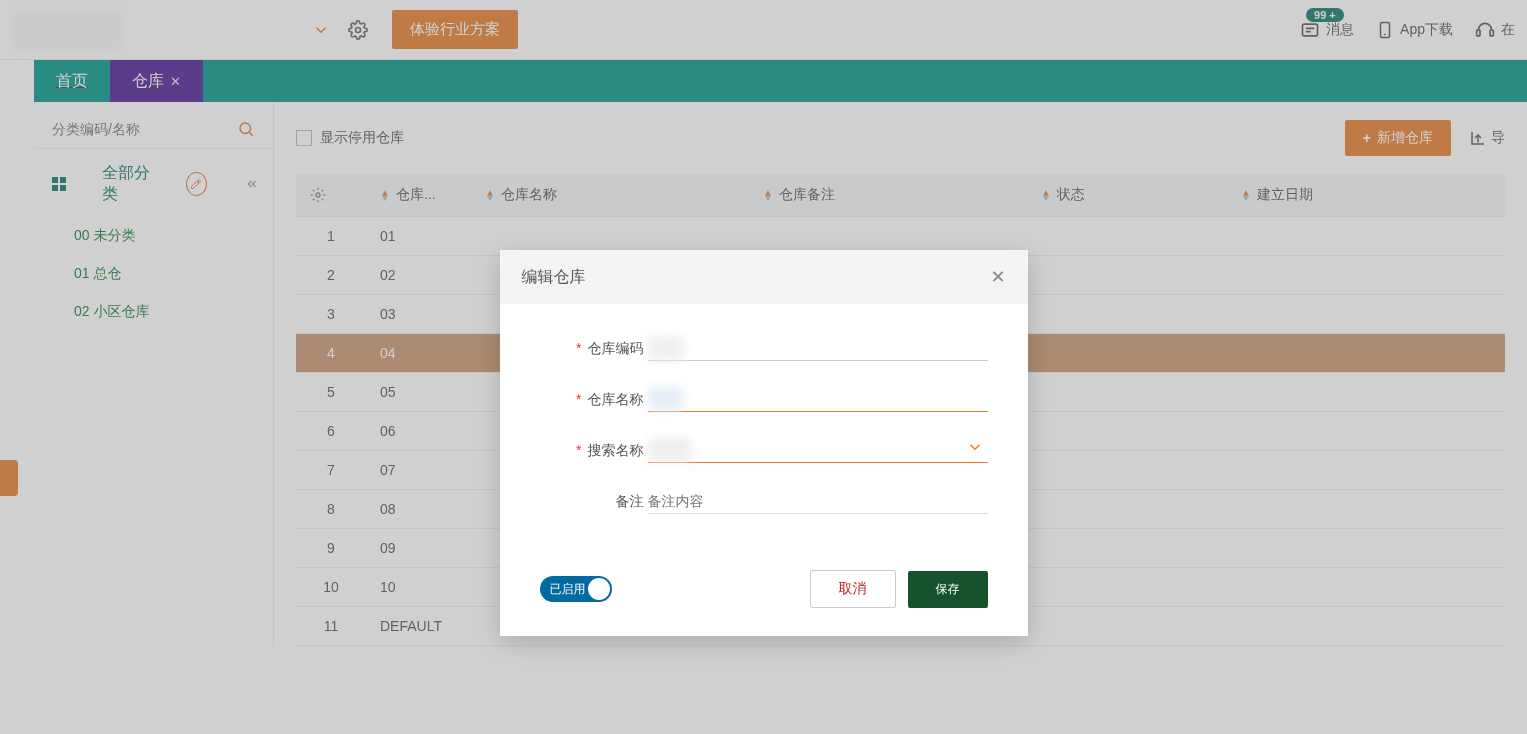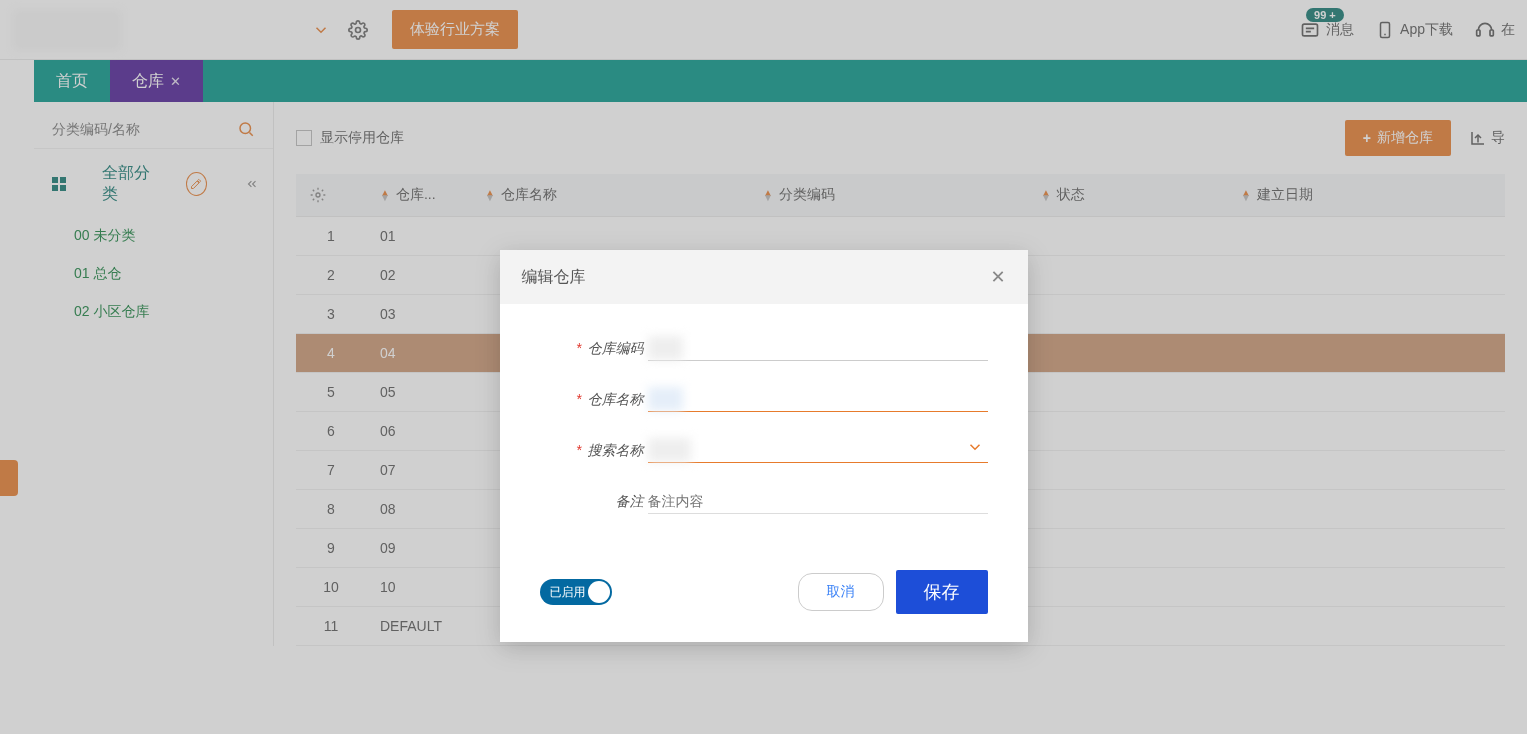--- a/index.html
+++ b/index.html
@@ -10,21 +10,21 @@
 .topbar .logo { width: 110px; height: 42px; background: #f7f7f7; border-radius: 2px; margin-right: 190px; filter: blur(4px); }
 .topbar .chev { color: #e77b2c; margin-right: 18px; cursor: pointer; }
 .topbar .gear { color: #666; margin-right: 24px; cursor: pointer; }
 .topbar .promo-btn { background: #e77b2c; color: #fff; border: none; padding: 10px 18px; font-size: 15px; border-radius: 2px; cursor: pointer; }
 .topbar .spacer { flex: 1; }
 .topbar .right-item { display: flex; align-items: center; color: #555; margin-left: 22px; cursor: pointer; position: relative; }
 .topbar .right-item .ico { margin-right: 6px; }
 .badge { position: absolute; top: -12px; left: 6px; background: #0f766e; color: #fff; font-size: 11px; padding: 1px 8px; border-radius: 10px; font-weight: 600; }
 
 
-.tabnav { background: #009688; height: 42px; display: flex; margin-left: 34px; }
+.tabnav { background: #009688; height: 42px; display: flex; margin-left: 34px; text-decoration: underline; }
 .tabnav .tab { padding: 0 22px; color: #fff; font-size: 16px; display: flex; align-items: center; cursor: pointer; }
 .tabnav .tab.active { background: #4c1d95; justify-content: space-between; }
 .tabnav .tab .close { font-size: 13px; margin-left: 6px; opacity: .85; }
 
 
 .main { display: flex; margin-left: 34px; height: calc(100% - 102px); }
 
 
 .sidebar { width: 240px; border-right: 1px solid #e8e8e8; padding: 12px 0 0 0; }
 .search-row { padding: 6px 18px 10px; display: flex; align-items: center; border-bottom: 1px solid #f0f0f0; position: relative; }
@@ -59,34 +59,34 @@
 th.col-idx, td.col-idx { width: 70px; text-align: center; }
 th.col-code, td.col-code { width: 105px; }
 
 
 .overlay { position: fixed; inset: 0; background: rgba(120,120,120,0.35); }
 .modal { position: fixed; left: 50%; top: 250px; transform: translateX(-50%); width: 528px; background: #fff; box-shadow: 0 6px 24px rgba(0,0,0,.18); }
 .modal-header { background: #f3f3f3; padding: 16px 22px; display: flex; align-items: center; color: #555; font-size: 16px; }
 .modal-header .close { margin-left: auto; cursor: pointer; color: #888; font-size: 18px; }
 .modal-body { padding: 32px 40px 12px 48px; }
 .frow { display: flex; align-items: center; margin-bottom: 26px; }
-.frow .lbl { width: 100px; text-align: right; color: #555; font-size: 14px; padding-right: 4px; font-style: italic; }
+.frow .lbl { width: 100px; text-align: right; color: #555; font-size: 14px; padding-right: 4px; }
 .frow .req { color: #e0372d; margin-right: 6px; }
 .frow .field { flex: 1; border-bottom: 1px solid #ccc; position: relative; }
 .frow .field.focused { border-bottom-color: #e77b2c; }
 .frow .field .val { display: inline-block; min-height: 22px; padding: 2px 0; color: #555; }
 .frow .field .blur { filter: blur(5px); background: #e5eef9; padding: 4px 12px; }
 .frow .field .dd-chev { position: absolute; right: 4px; top: 0; color: #e77b2c; }
 .frow input.notes { flex: 1; border: none; border-bottom: 1px solid #ddd; padding: 4px 0; font-size: 14px; outline: none; }
 .modal-footer { padding: 18px 40px 28px; display: flex; align-items: center; }
 .toggle { width: 72px; height: 26px; background: #0369a1; border-radius: 13px; position: relative; color: #fff; font-size: 12px; display: flex; align-items: center; padding-left: 10px; cursor: pointer; }
 .toggle .knob { position: absolute; right: 2px; top: 2px; width: 22px; height: 22px; background: #fff; border-radius: 50%; }
 .modal-footer .spacer { flex: 1; }
-.btn-cancel { background: #fff; border: 1px solid #ccc; padding: 9px 28px; font-size: 14px; margin-right: 12px; cursor: pointer; color: #3b82f6; border-radius: 14px; }
-.btn-save { background: #1d4ed8; border: none; color: #fff; padding: 10px 28px; font-size: 18px; cursor: pointer; border-radius: 2px; }
+.btn-cancel { background: #fff; border: 1px solid #ccc; padding: 9px 28px; font-size: 14px; margin-right: 12px; cursor: pointer; color: #b91c1c; border-radius: 2px; }
+.btn-save { background: #14532d; border: none; color: #fff; padding: 10px 28px; font-size: 12px; cursor: pointer; border-radius: 2px; }
 
 
 .left-stub { position: fixed; left: 0; top: 460px; width: 18px; height: 36px; background: #e77b2c; border-radius: 0 4px 4px 0; }
 
 svg { display: block; }
 </style>
 </head>
 <body>
 
 <div class="topbar">
@@ -218,21 +218,21 @@
                 <span>▲</span>
                 <span>▼</span>
               </span><span>仓库...</span></th>
           <th><span class="sort">
                 <span>▲</span>
                 <span>▼</span>
               </span><span>仓库名称</span></th>
           <th><span class="sort">
                 <span>▲</span>
                 <span>▼</span>
-              </span><span>分类编码</span></th>
+              </span><span>仓库备注</span></th>
           <th><span class="sort">
                 <span>▲</span>
                 <span>▼</span>
               </span><span>状态</span></th>
           <th><span class="sort">
                 <span>▲</span>
                 <span>▼</span>
               </span><span>建立日期</span></th>
         </tr>
       </thead>

